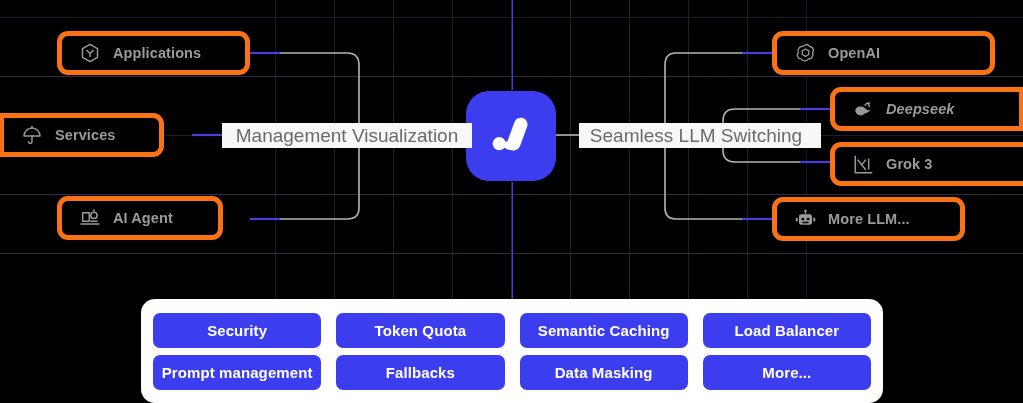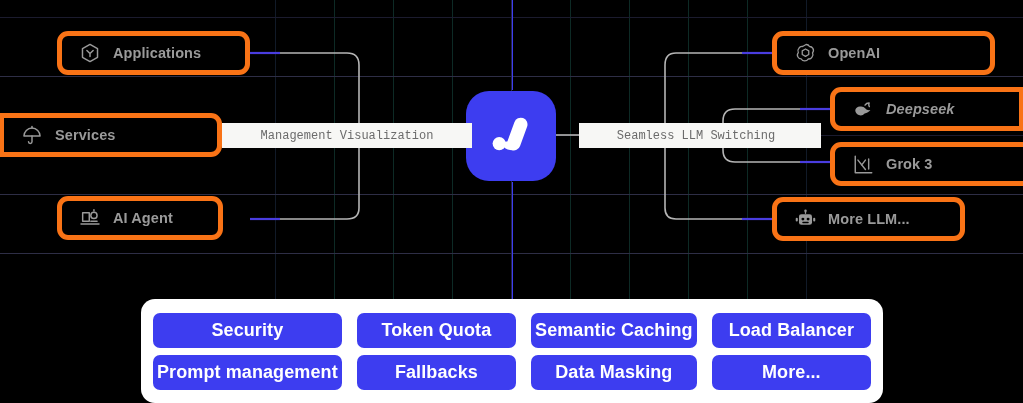--- a/index.html
+++ b/index.html
@@ -74,21 +74,21 @@
     justify-content: center;
     width: 24px;
     height: 24px;
     flex: 0 0 24px;
   }
   .node .ic svg { display: block; }
   .node .lbl { line-height: 1; }
 
   
   #node-applications { left: 57px;  top: 31px;  width: 193px; }
-  #node-services     { left: -1px;  top: 113px; width: 223px; border-radius: 0 11px 11px 0; }
+  #node-services     { left: -1px;  top: 113px; width: 165px; border-radius: 0 11px 11px 0; }
   #node-aiagent      { left: 57px;  top: 196px; width: 166px; }
   
   #node-openai       { left: 772px; top: 31px;  width: 223px; }
   #node-deepseek     { left: 830px; top: 87px;  width: 194px; border-radius: 11px 0 0 11px; font-style: italic; }
   #node-grok         { left: 830px; top: 142px; width: 216px; border-radius: 11px 0 0 11px; }
   #node-morellm      { left: 772px; top: 197px; width: 193px; }
 
   
   #center-logo {
     position: absolute;
@@ -105,22 +105,22 @@
 
   
   .chip {
     position: absolute;
     display: flex;
     align-items: center;
     justify-content: center;
     height: 25px;
     background: #f7f7f5;
     color: #6b6b6b;
-    font-size: 12px;
-    font-family: Liberation Mono, monospace;
+    font-size: 19px;
+    font-family: Liberation Sans, sans-serif;
     white-space: nowrap;
     padding: 0 14px;
   }
   #chip-left  { left: 222px; top: 123px; width: 222px; }
   #chip-right { left: 579px; top: 123px; width: 222px; padding-left: 6px; }
 
   
   #feature-panel {
     position: absolute;
     left: 141px;
@@ -136,21 +136,21 @@
     grid-auto-rows: 35px;
     column-gap: 15px;
     row-gap: 7px;
   }
   .feature-btn {
     background: #3d3df0;
     color: #ffffff;
     border: none;
     border-radius: 7px;
     font-family: "Liberation Sans", sans-serif;
-    font-size: 18px;
+    font-size: 15px;
     font-weight: bold;
     letter-spacing: 0.1px;
     display: flex;
     align-items: center;
     justify-content: center;
     cursor: pointer;
     padding: 0 4px;
     white-space: nowrap;
   }
 </style>

